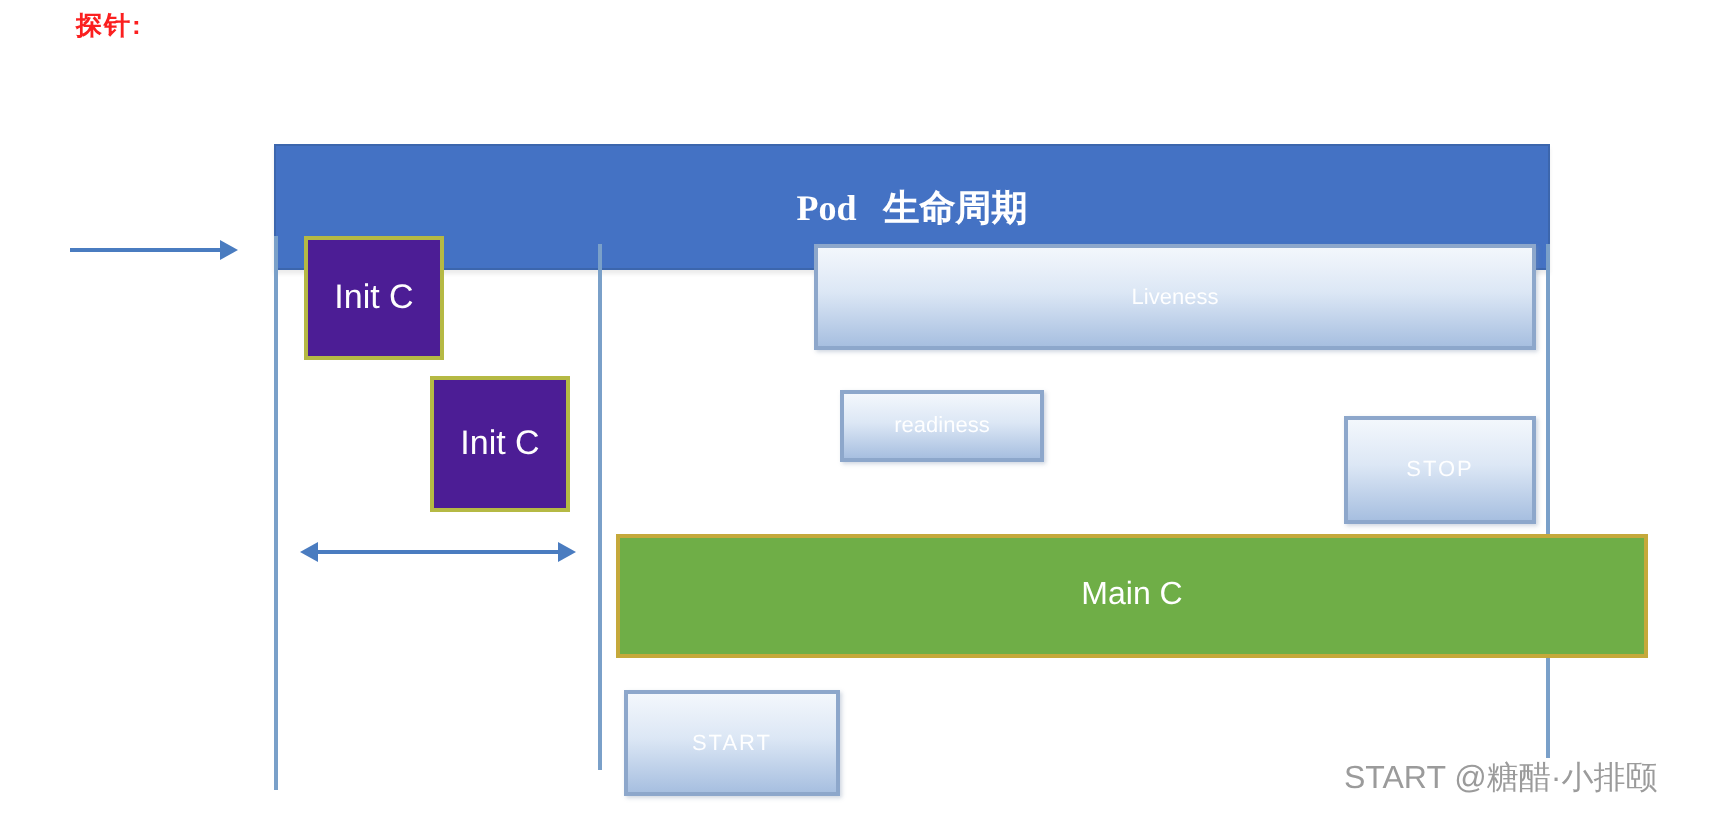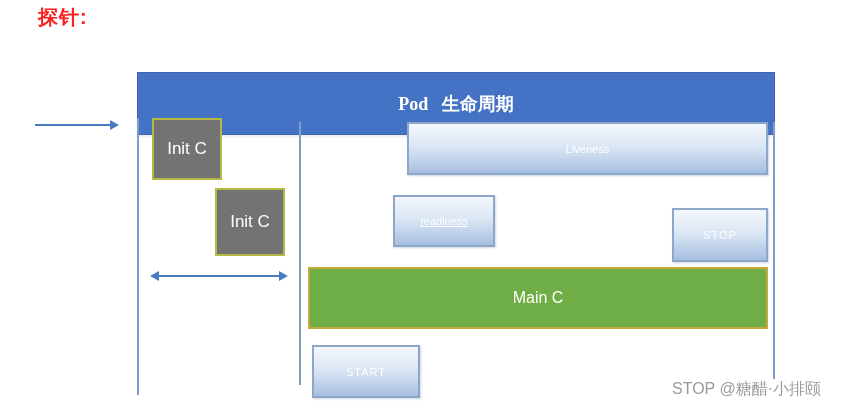--- a/index.html
+++ b/index.html
@@ -2,21 +2,21 @@
 <html><head>
 <meta charset="utf-8">
 <style>
   html,body{margin:0;padding:0;background:#fff;}
   .canvas{
     position:relative;width:868px;height:412px;background:#ffffff;overflow:hidden;
     font-family:"Liberation Sans","DejaVu Sans",sans-serif;
   }
   .page-title{
     position:absolute;left:38px;top:4px;color:#fb1f1f;font-weight:bold;
-    font-size:20px;letter-spacing:1px;
+    font-size:13px;letter-spacing:1px;
   }
   .header-bar{
     position:absolute;left:137px;top:44px;width:636px;height:61px;
     background:#4472c4;border:1px solid #3c66ad;
     display:flex;align-items:center;justify-content:center;
     color:#ffffff;font-family:"Liberation Serif","DejaVu Serif",serif;
     font-weight:bold;font-size:18px;white-space:pre;
     box-shadow:0 2px 2px rgba(0,0,0,0.08);
     margin-top:28px;
   }
@@ -27,35 +27,35 @@
   .arrow-svg{position:absolute;}
   .vline{position:absolute;width:2px;background:#7aa0c9;}
   .vline-left{left:137px;top:118px;height:277px;}
   .vline-mid{left:299px;top:122px;height:263px;}
   .vline-right{left:773px;top:122px;height:257px;}
   .box{
     position:absolute;display:flex;align-items:center;justify-content:center;
     box-sizing:border-box;
   }
   .init-box{
-    background:#737373;border:2px solid #b5b944;color:#fefefe;font-size:17px;
+    background:#4c1d95;border:2px solid #b5b944;color:#fefefe;font-size:17px;
   }
   .init-1{left:152px;top:118px;width:70px;height:62px;}
   .init-2{left:215px;top:188px;width:70px;height:68px;}
   .probe-box{
     background:linear-gradient(180deg,#f3f7fc 0%,#dce7f5 45%,#a7bfe0 100%);
     border:2px solid #8da7cb;color:rgba(255,255,255,0.97);font-size:11px;
     box-shadow:1px 1px 2px rgba(120,140,170,0.35);
   }
   .liveness-box{left:407px;top:122px;width:361px;height:53px;}
-  .readiness-box{left:393px;top:195px;width:102px;height:52px;text-decoration:underline;}
+  .readiness-box{left:420px;top:195px;width:102px;height:36px;}
   .stop-box{left:672px;top:208px;width:96px;height:54px;letter-spacing:1px;}
   .start-box{left:312px;top:345px;width:108px;height:53px;letter-spacing:1px;}
   .main-box{
-    left:308px;top:267px;width:460px;height:62px;
+    left:308px;top:267px;width:516px;height:62px;
     background:#6fae47;border:2px solid #c5a93b;color:#ffffff;font-size:16px;
   }
   .watermark{
     position:absolute;left:672px;top:379px;color:#9b9b9b;font-size:16px;
     white-space:nowrap;
   }
 </style>
 </head>
 <body>
 
@@ -84,15 +84,15 @@
   </svg>
 
   <div class="box probe-box liveness-box">Liveness</div>
   <div class="box probe-box readiness-box">readiness</div>
   <div class="box probe-box stop-box">STOP</div>
 
   <div class="box main-box">Main C</div>
 
   <div class="box probe-box start-box">START</div>
 
-  <div class="watermark">STOP @糖醋·小排颐</div>
+  <div class="watermark">START @糖醋·小排颐</div>
 
 </div>
 
 </body></html>

